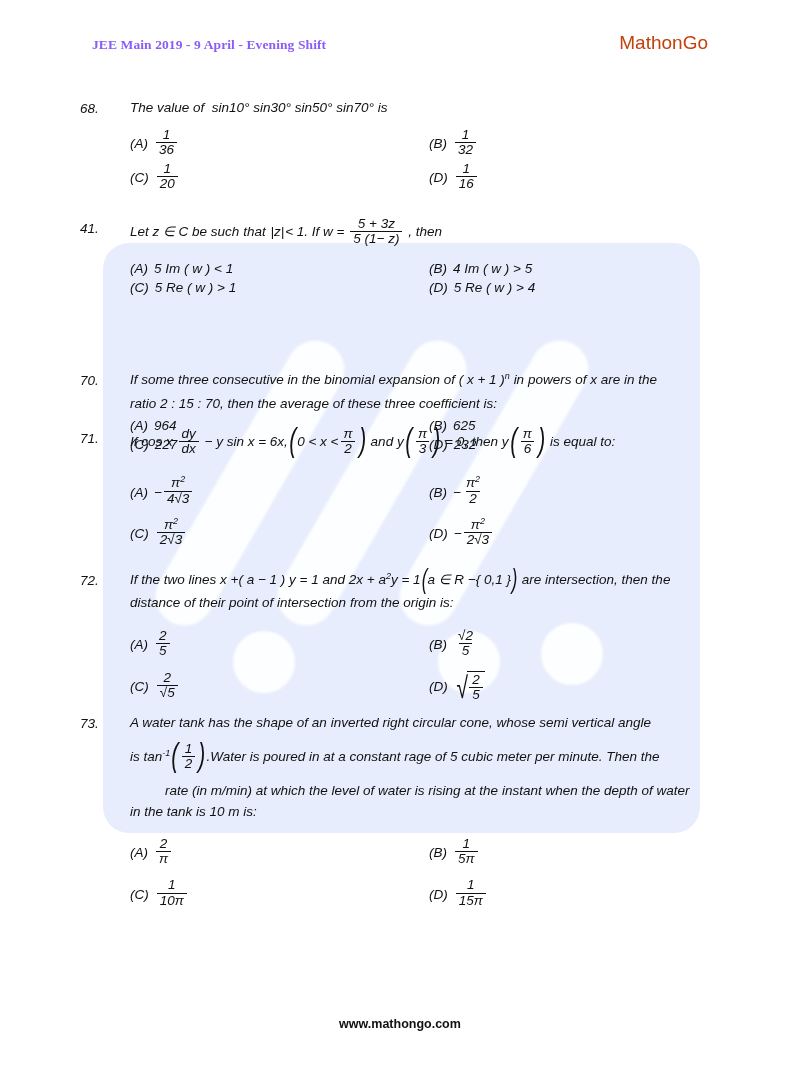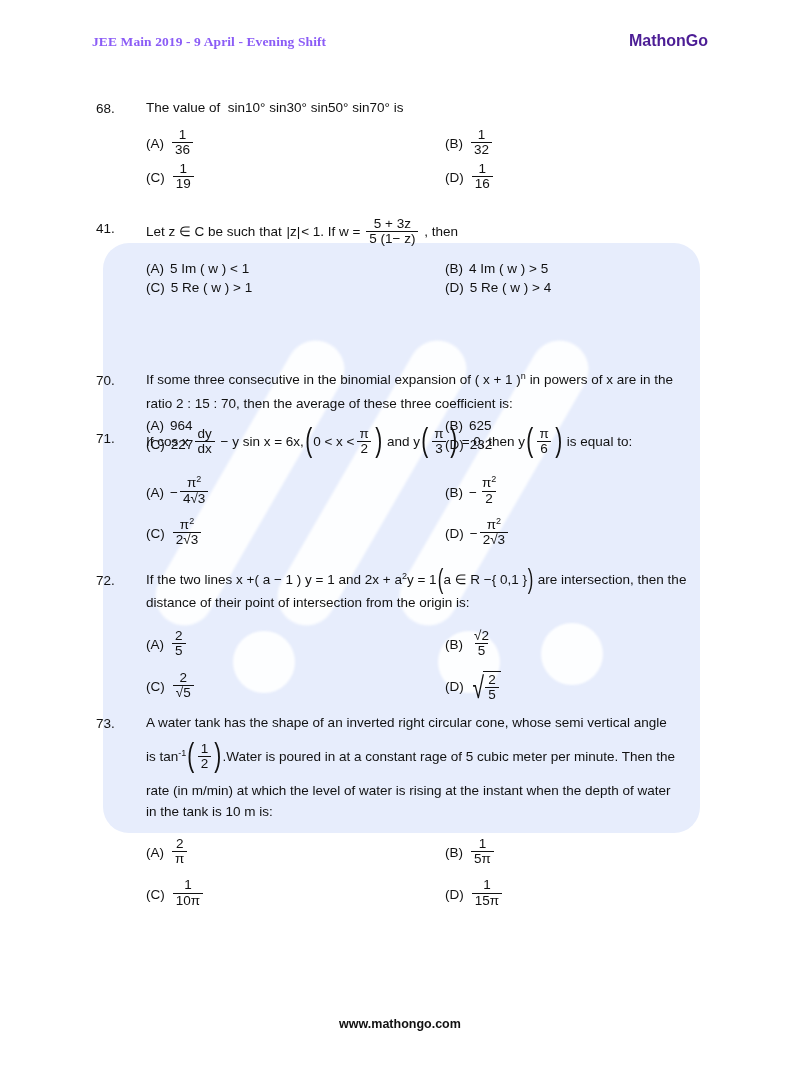--- a/index.html
+++ b/index.html
@@ -72,37 +72,37 @@
   }
   .header-left {
     font-family: "Liberation Serif", serif;
     font-weight: bold;
     font-size: 13.5px;
     letter-spacing: .1px;
     color: #8b5cf6;
   }
   .header-right {
     font-family: "Liberation Sans", sans-serif;
-    font-weight: bold;
-    font-size: 16px;
-    color: #4c1d95;
+    font-weight: normal;
+    font-size: 19px;
+    color: #c2410c;
   }
 
   .footer {
     position: absolute;
     top: 1017px;
     left: 0;
     width: 100%;
     text-align: center;
     font-size: 12.5px;
     font-weight: bold;
     color: #111;
   }
 
-  .qblock { position: absolute; left: 96px; width: 648px; }
+  .qblock { position: absolute; left: 80px; width: 648px; font-style: italic; }
   .qhead { display: flex; align-items: flex-start; }
   .qnum {
     width: 50px;
     flex: 0 0 50px;
     font-size: 13.5px;
     line-height: 1.5;
     padding-top: 1px;
   }
   .qbody { flex: 1; font-size: 13.5px; line-height: 1.55; }
 
@@ -218,21 +218,21 @@
         <span class="opt-lbl">(B)</span>
         <span class="frac">
           <span class="num">1</span>
           <span class="den">32</span>
         </span>
       </div>
       <div class="opt">
         <span class="opt-lbl">(C)</span>
         <span class="frac">
           <span class="num">1</span>
-          <span class="den">19</span>
+          <span class="den">20</span>
         </span>
       </div>
       <div class="opt">
         <span class="opt-lbl">(D)</span>
         <span class="frac">
           <span class="num">1</span>
           <span class="den">16</span>
         </span>
       </div>
     </div>
@@ -418,21 +418,21 @@
     <div class="qhead">
       <div class="qnum">73.</div>
       <div class="qbody">
         <div>A water tank has the shape of an inverted right circular cone, whose semi vertical angle</div>
         <div style="margin-top:9px;">
           <span class="mth">is  tan</span><sup class="exp">-1</sup><span class="paren tall">(</span><span class="frac">
               <span class="num">1</span>
               <span class="den">2</span>
             </span><span class="paren tall">)</span><span>.Water is poured in at a constant rage of 5 cubic meter per minute. Then the</span>
         </div>
-        <div style="margin-top:9px;">rate (in m/min) at which the level of water is rising at the instant when the depth of water</div>
+        <div style="margin-top:9px;margin-left:35px;">rate (in m/min) at which the level of water is rising at the instant when the depth of water</div>
         <div>in the tank is 10 m is:</div>
       </div>
     </div>
     <div class="opts" style="margin-top:9px;">
       <div class="opt" style="padding:6px 0;">
         <span class="opt-lbl">(A)</span>
         <span class="frac">
           <span class="num">2</span>
           <span class="den">π</span>
         </span>

